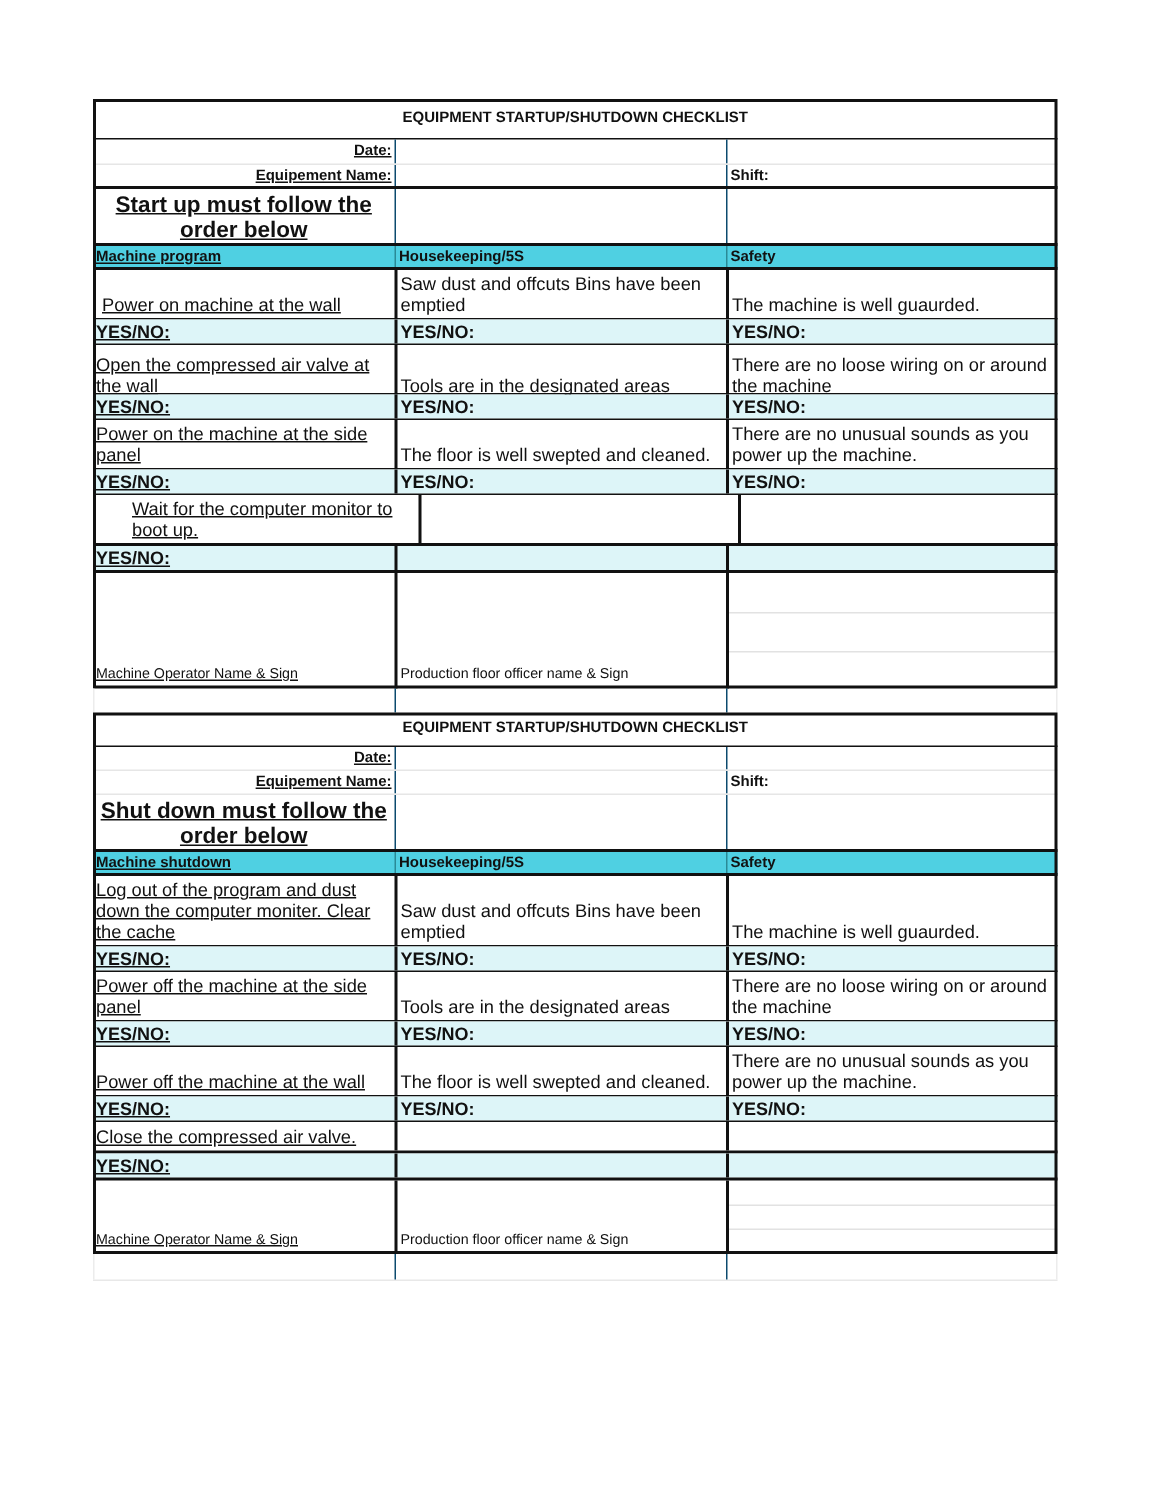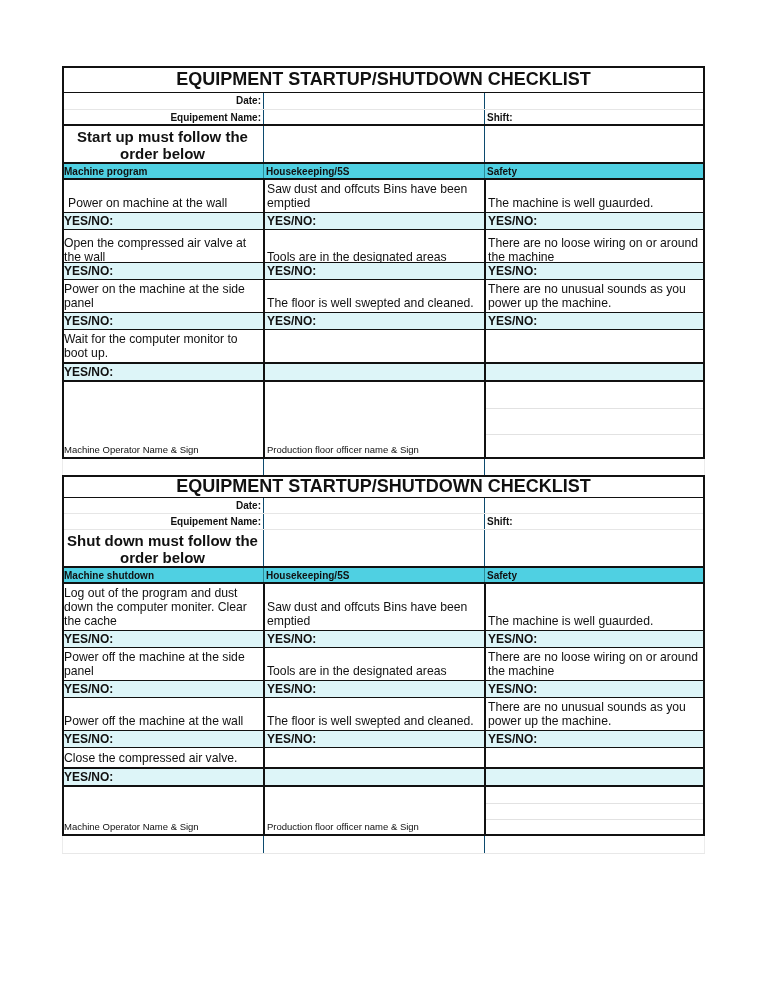--- a/index.html
+++ b/index.html
@@ -2,27 +2,27 @@
 <html><head>
 <meta charset="utf-8">
 <style>
   html, body { margin:0; padding:0; background:#ffffff; }
   body { width:768px; height:994px; position:relative; overflow:hidden;
          font-family:"Liberation Sans", sans-serif; color:#111; }
   .sheet { position:absolute; left:62px; width:643px; }
   .grid-bg { position:absolute; left:62px; width:643px; }
   .row { position:absolute; left:0; width:643px; display:flex; box-sizing:border-box; }
   .cell { box-sizing:border-box; height:100%; overflow:hidden; display:flex; font-size:12.2px; line-height:14px; padding:0 2px; }
-  .c1 { width:201px; }
+  .c1 { width:201px;text-decoration:underline; }
   .c2 { width:221px; }
   .c3 { width:221px; }
   .bottom { align-items:flex-end; padding-bottom:2px; }
   .vl { border-left:2px solid #111; }
   .vlt { border-left:1px solid #0c4a6e; }
-  .title { justify-content:center; align-items:center; width:100%; font-weight:bold; font-size:18px; }
+  .title { justify-content:center; align-items:center; width:100%; font-weight:bold; font-size:10px; }
   .label-r { justify-content:flex-end; align-items:center; font-weight:bold; font-size:10px; padding-right:2px; }
   .label-l { align-items:center; font-weight:bold; font-size:10px; }
   .section-title { justify-content:center; align-items:center; text-align:center; font-weight:bold; font-size:15px; line-height:17px; }
   .colhdr { background:#4fd0e2; }
   .colhdr .cell { align-items:center; font-weight:bold; font-size:10px; }
   .yes { background:#ddf5f8; }
   .yes .cell { align-items:center; font-weight:bold; font-size:12px; }
   .hl { position:absolute; left:0; width:643px; height:0; }
   .hl.thick { border-top:2px solid #111; }
   .hl.thin { border-top:1px solid #111; }
@@ -101,21 +101,21 @@
     <div class="cell c3 vl bottom">There are no unusual sounds as you power up the machine.</div>
   </div>
   <div class="hl thin" style="top:246px;"></div>
   <div class="row yes" style="top:247px; height:16px;">
     <div class="cell c1">YES/NO:</div>
     <div class="cell c2 vl">YES/NO:</div>
     <div class="cell c3 vl">YES/NO:</div>
   </div>
   <div class="hl thin" style="top:263px;"></div>
 
-  <div class="row" style="top:264px; height:32px;">
+  <div class="row" style="top:264px; height:32px;padding-left:24px;">
     <div class="cell c1 bottom">Wait for the computer monitor to boot up.</div>
     <div class="cell c2 vl bottom"></div>
     <div class="cell c3 vl bottom"></div>
   </div>
   <div class="hl thick" style="top:296px;"></div>
   <div class="row yes" style="top:298px; height:16px;">
     <div class="cell c1">YES/NO:</div>
     <div class="cell c2 vl"></div>
     <div class="cell c3 vl"></div>
   </div>

